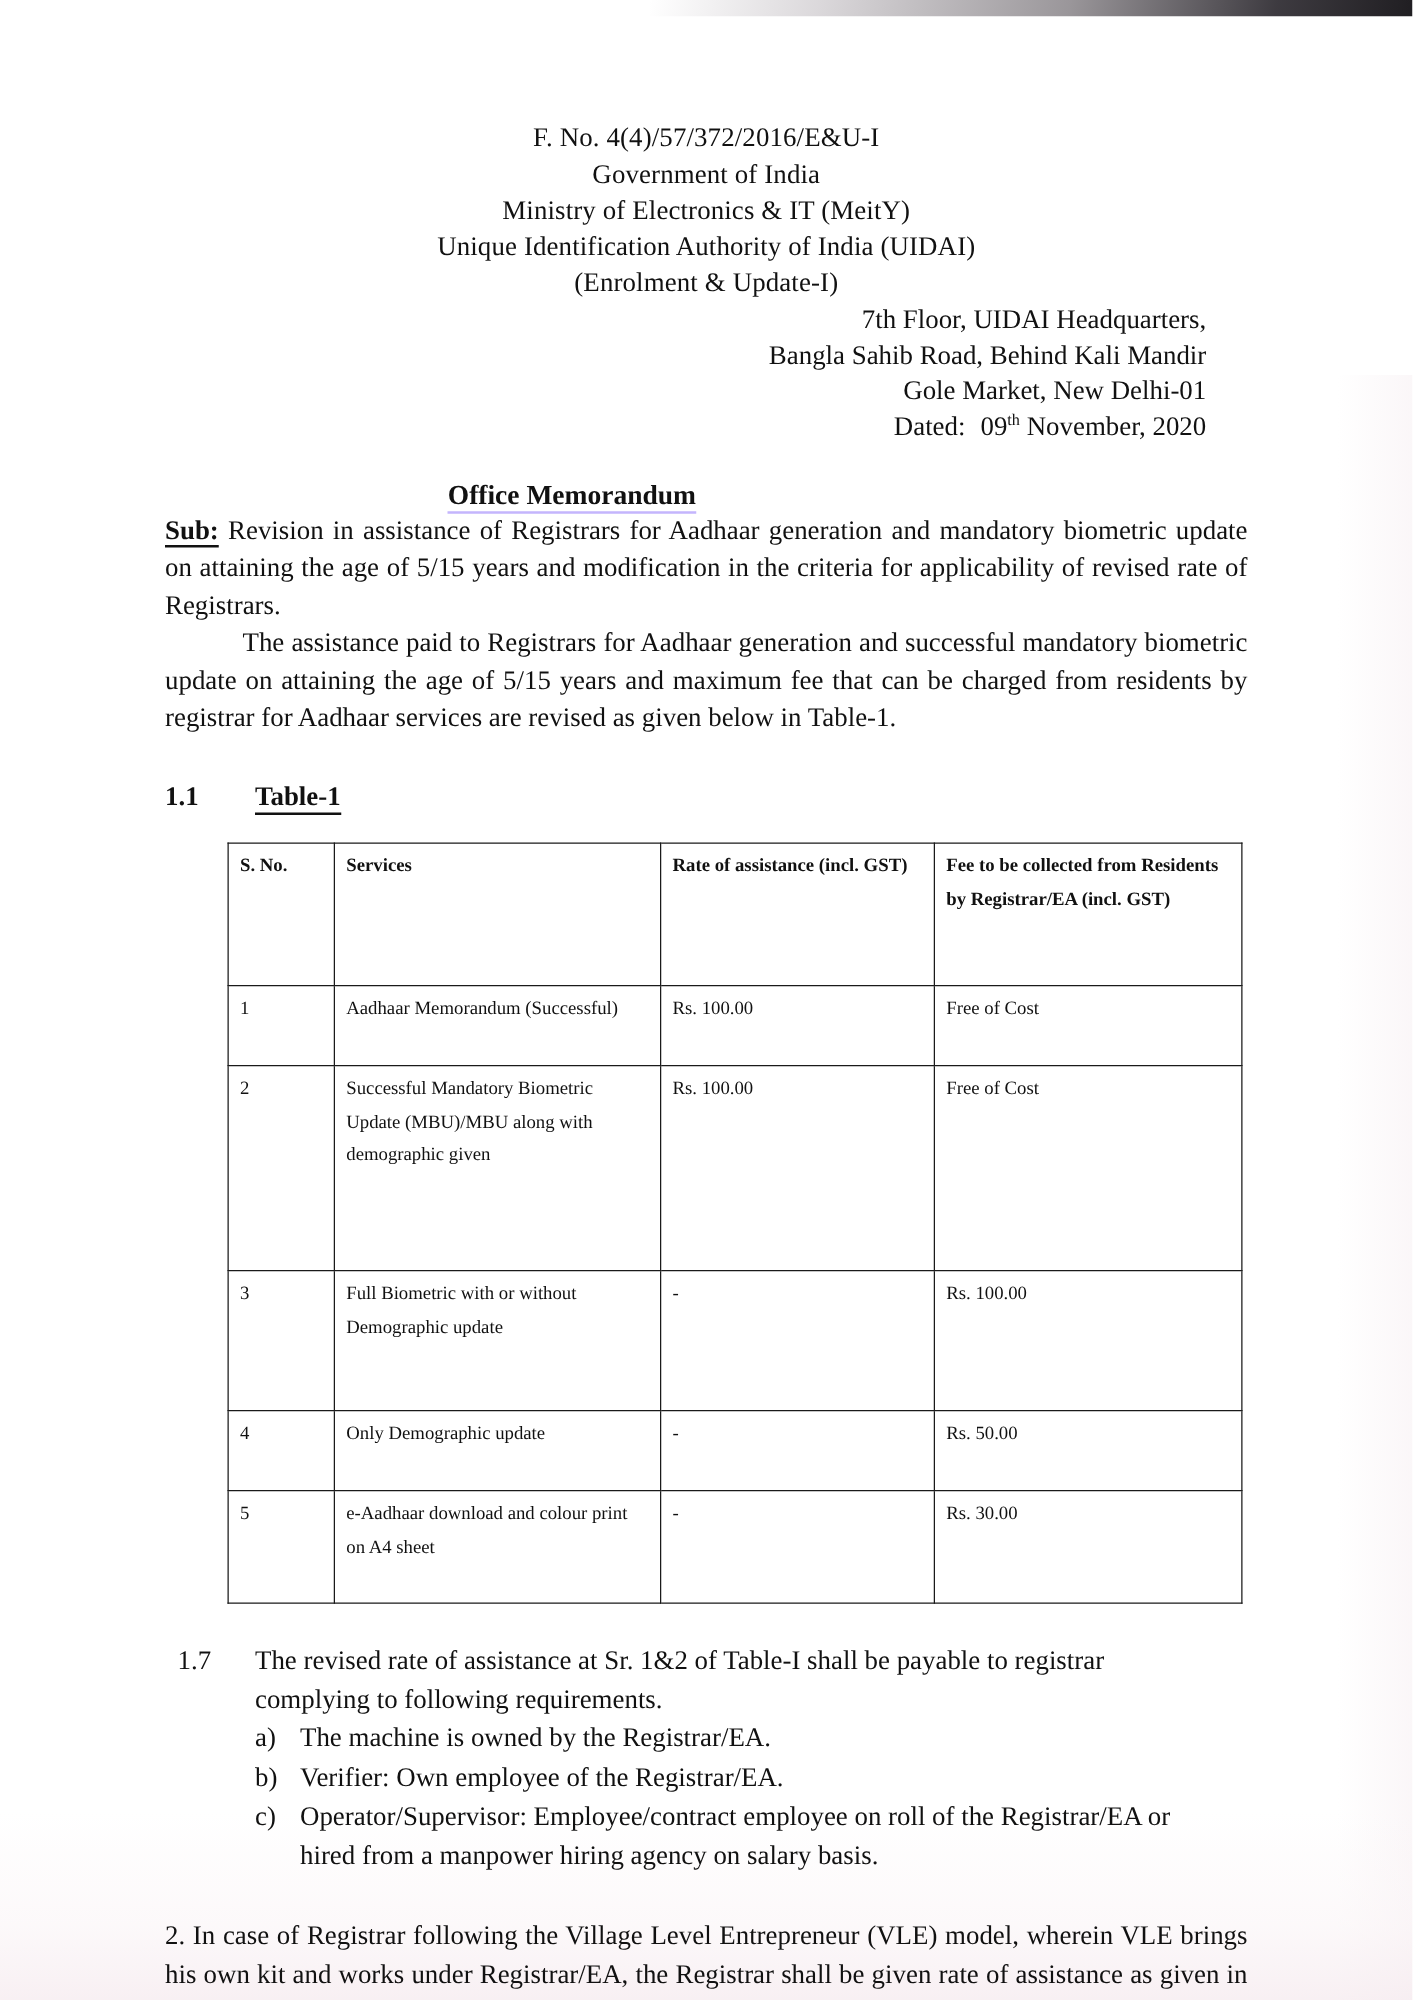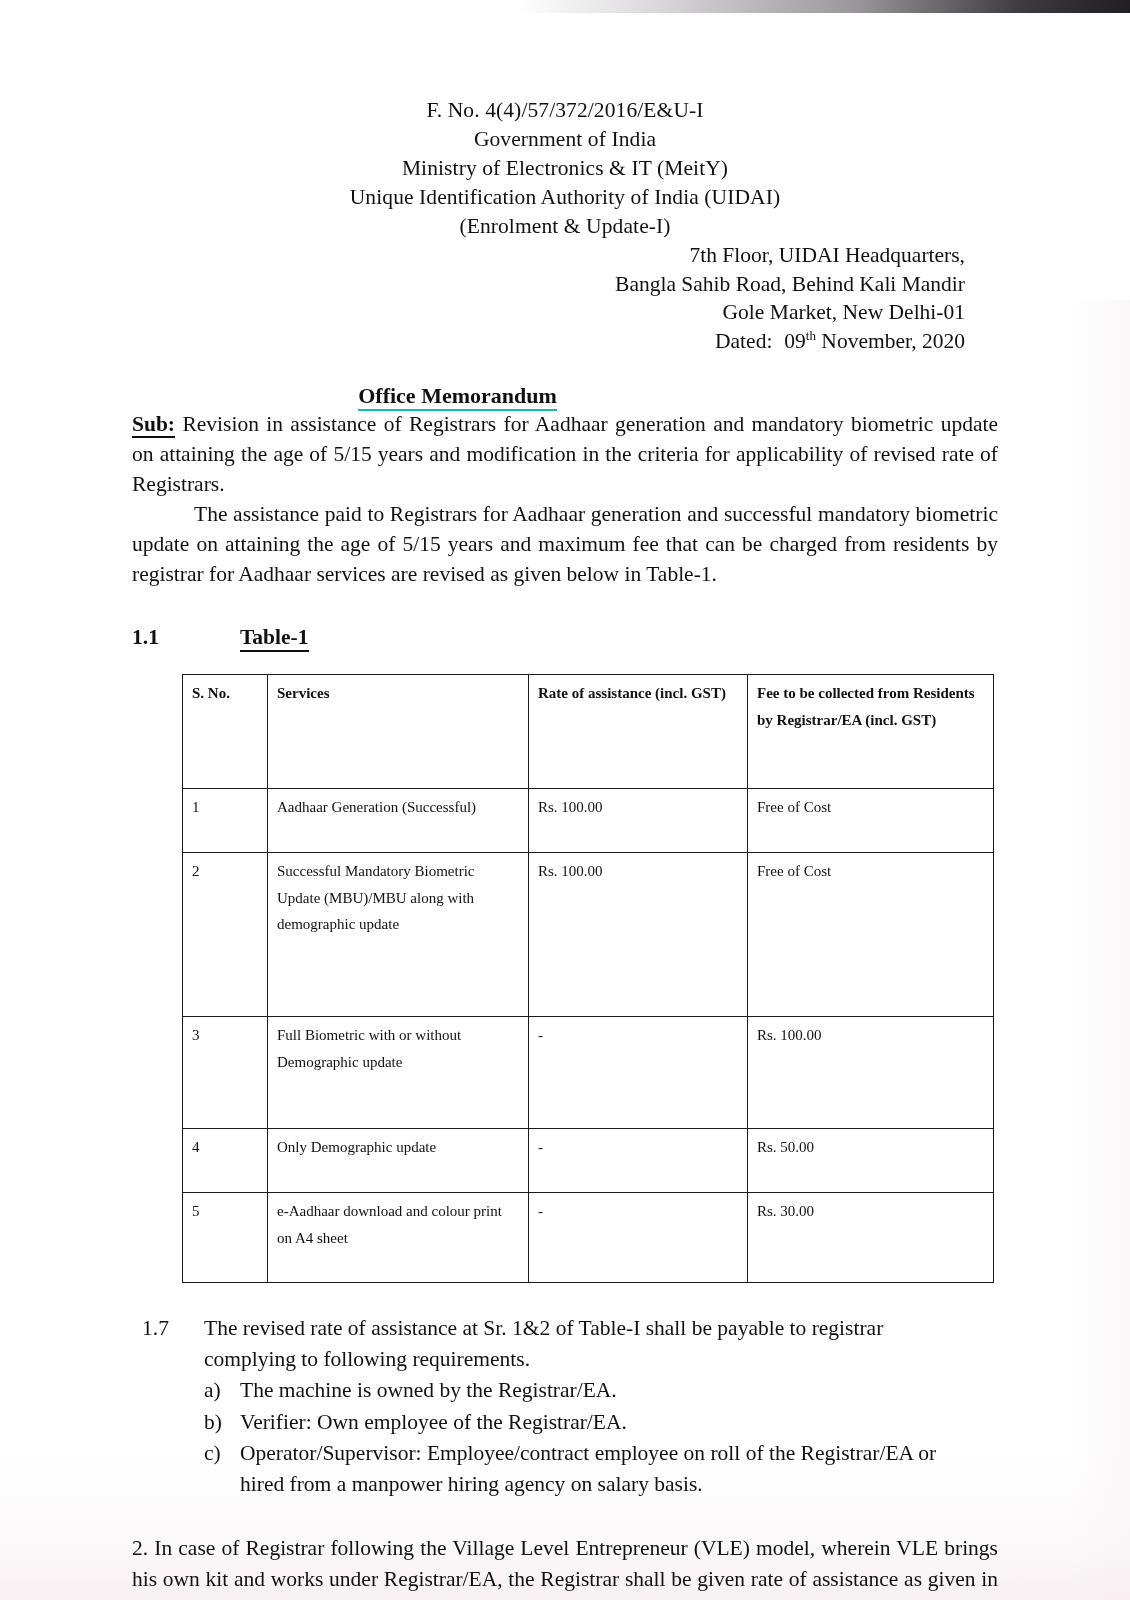--- a/index.html
+++ b/index.html
@@ -96,21 +96,21 @@
 
   
   .om-title {
     margin-top: 28px;
     text-align: center;
     font-size: 22px;
     font-weight: bold;
     padding-right: 215px;
   }
   .om-title span {
-    border-bottom: 2px solid #14b8a6;
+    border-bottom: 2px solid #c4b5fd;
     padding-bottom: 1px;
   }
 
   
   .body-col {
     position: relative;
     margin: 0 auto;
     width: 866px;
     padding-left: 0px;
   }
@@ -131,21 +131,20 @@
     text-indent: 62px;
   }
 
   
   .section-head {
     margin-top: 36px;
     font-size: 21.5px;
     font-weight: bold;
     display: flex;
     padding-left: 0px;
-    gap: 36px;
   }
   .section-head .num { width: 72px; flex: none; }
   .section-head .txt { border-bottom: 2px solid #111; }
 
   
   .tbl-wrap {
     margin-top: 22px;
     padding-left: 50px;
   }
   table.t1 {
@@ -267,27 +266,27 @@
           <tr class="hdr-row">
             <th>S. No.</th>
             <th>Services</th>
             <th>Rate of assistance (incl. GST)</th>
             <th>Fee to be collected from Residents by Registrar/EA (incl. GST)</th>
           </tr>
         </thead>
         <tbody>
           <tr>
             <td class="cell-pad-1">1</td>
-            <td>Aadhaar Generation (Successful)</td>
+            <td>Aadhaar Memorandum (Successful)</td>
             <td>Rs. 100.00</td>
             <td>Free of Cost</td>
           </tr>
           <tr>
             <td class="cell-pad-2">2</td>
-            <td>Successful Mandatory Biometric Update (MBU)/MBU along with demographic update</td>
+            <td>Successful Mandatory Biometric Update (MBU)/MBU along with demographic given</td>
             <td>Rs. 100.00</td>
             <td>Free of Cost</td>
           </tr>
           <tr>
             <td class="cell-pad-3">3</td>
             <td>Full Biometric with or without Demographic update</td>
             <td>-</td>
             <td>Rs. 100.00</td>
           </tr>
           <tr>

